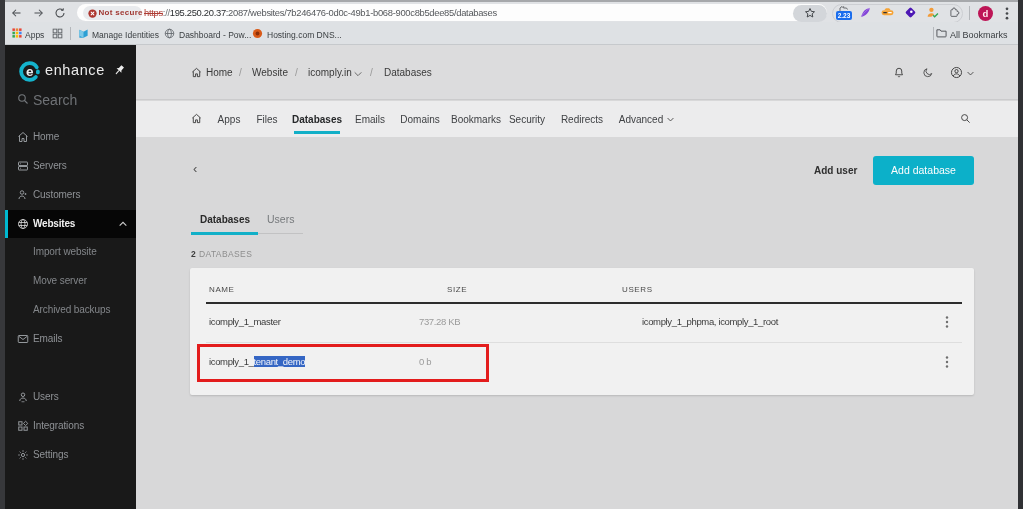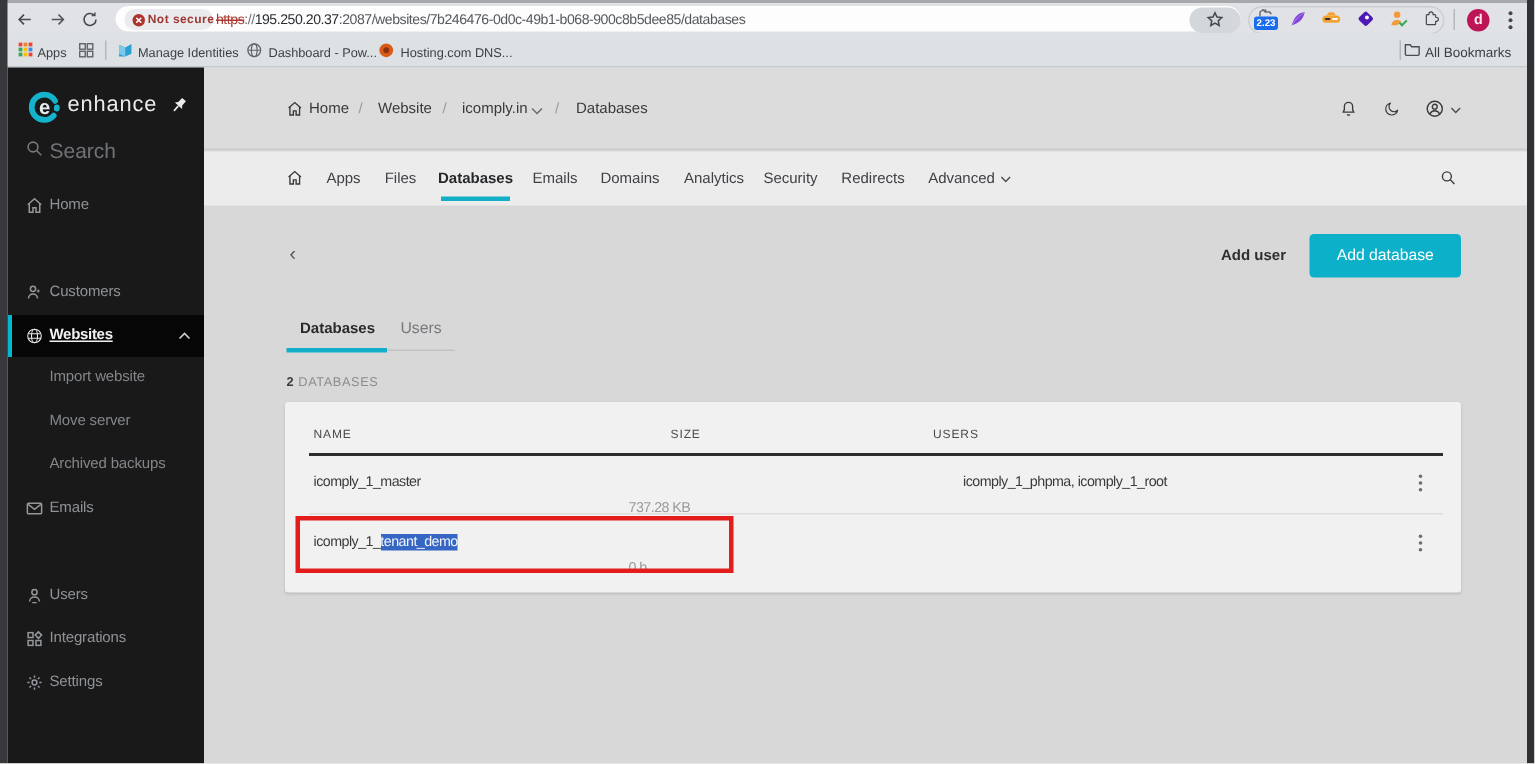--- a/index.html
+++ b/index.html
@@ -35,21 +35,21 @@
   #heading { position:absolute; left:209px; top:156px; font-size:19.5px; color:#3b3b3b; letter-spacing:0.2px; }
   #adduser { position:absolute; left:814px; top:164.5px; font-size:10px; font-weight:700; color:#2f2f2f; white-space:nowrap; }
   #addbtn { position:absolute; left:873px; top:156px; width:101px; height:29px; background:#0cb0c9; border-radius:3px; color:#fdfdfd; font-size:10.5px; text-align:center; line-height:29px; }
   .ctab { position:absolute; top:213px; font-size:10.5px; }
   #tabline { position:absolute; left:191px; top:233px; width:112px; height:1px; background:#c2c2c3; }
   #tablineteal { position:absolute; left:191px; top:232px; width:67px; height:3px; background:#12b0c8; }
   #dbcount { position:absolute; left:191px; top:249px; font-size:8.5px; letter-spacing:0.4px; color:#8d8d8d; }
   #card { position:absolute; left:190px; top:268px; width:784px; height:127px; background:#f1f1f1; border-radius:2px; box-shadow:0 1px 2px rgba(0,0,0,0.15); }
   .th { position:absolute; top:285px; font-size:8px; letter-spacing:0.6px; color:#4a4a4a; }
   .cell { position:absolute; font-size:9.5px; color:#3b3b3b; white-space:nowrap; letter-spacing:-0.35px; }
-  .grey { color:#9b9b9b;margin-top:17px; }
+  .grey { color:#9b9b9b; }
   #hdrline { position:absolute; left:206px; top:302px; width:756px; height:1.5px; background:#2c2c2c; }
   #rowsep { position:absolute; left:206px; top:342px; width:756px; height:1px; background:#dedede; }
   #sel { background:#3566c4; color:#f2f4fa; }
   #redrect { position:absolute; left:197px; top:344px; width:292px; height:38px; border:3px solid #e31c1c; }
 
   
   #ledge { position:absolute; left:0; top:0; width:5px; height:509px; background:#37383b; }
   #redge { position:absolute; left:1018px; top:0; width:5px; height:509px; background:#303134; }
 </style>
 </head>
@@ -197,37 +197,45 @@
       </svg>
     <div class="abs" style="left:28px; top:47px; font-size:14px; color:#6f7276;">Search</div>
 
     <div class="sitem" style="top:81px;">
       <svg class="sicon" viewBox="0 0 24 24" fill="none" stroke="#94989c" stroke-width="2">
           <path d="M3 11l9-8 9 8"></path>
           <path d="M5 9.5V21h5v-6h4v6h5V9.5"></path>
         </svg>
       <span class="lbl">Home</span>
       </div>
+    <div class="sitem" style="top:110px;">
+      <svg class="sicon" viewBox="0 0 24 24" fill="none" stroke="#94989c" stroke-width="2">
+          <rect x="3" y="4" width="18" height="7" rx="1"></rect>
+          <rect x="3" y="13" width="18" height="7" rx="1"></rect>
+          <path d="M7 7.5h.01M7 16.5h.01" stroke-linecap="round"></path>
+        </svg>
+      <span class="lbl">Servers</span>
+      </div>
     <div class="sitem" style="top:139px;">
       <svg class="sicon" viewBox="0 0 24 24" fill="none" stroke="#94989c" stroke-width="2">
           <circle cx="10" cy="7" r="3.5"></circle>
           <path d="M4 20c0-3.5 2.7-6 6-6s6 2.5 6 6"></path>
           <path d="M17 8v4M19 10h-4" stroke-width="1.6"></path>
         </svg>
       <span class="lbl">Customers</span>
       </div>
 
     <div class="abs" style="left:0; top:165px; width:131px; height:28px; background:#060606;"></div>
     <div class="abs" style="left:0; top:165px; width:3px; height:28px; background:#00b9d1;"></div>
     <svg class="abs" style="left:12px; top:173px; width:12px; height:12px;" viewBox="0 0 24 24" fill="none" stroke="#e9e9e9" stroke-width="1.5">
         <circle cx="12" cy="12" r="9"></circle>
         <ellipse cx="12" cy="12" rx="4" ry="9"></ellipse>
         <path d="M3.5 9h17M3.5 15h17"></path>
       </svg>
-    <div class="abs" style="left:28px; top:173px; font-size:10px; font-weight:700; letter-spacing:-0.2px; color:#f2f2f2;text-decoration:underline;">Websites</div>
+    <div class="abs" style="left:28px; top:173px; font-size:10px; font-weight:700; letter-spacing:-0.2px; color:#f2f2f2;">Websites</div>
     <svg class="abs" style="left:114px; top:176px; width:8px; height:6px;" viewBox="0 0 12 8" fill="none" stroke="#cfcfcf" stroke-width="1.6">
         <path d="M1 6.5L6 1.5l5 5"></path>
       </svg>
 
     <div class="sitem sub" style="top:196px;">
         <span class="lbl">Import website</span>
       </div>
     <div class="sitem sub" style="top:225px;">
         <span class="lbl">Move server</span>
       </div>
@@ -304,21 +312,21 @@
 
   <svg class="abs" style="left:191px; top:113px;" width="11" height="11" viewBox="0 0 24 24" fill="none" stroke="#3a3a3a" stroke-width="2">
       <path d="M3 11l9-8 9 8"></path>
       <path d="M5 9.5V21h5v-6h4v6h5V9.5"></path>
     </svg>
   <div class="navitem" style="left:229px;">Apps</div>
   <div class="navitem" style="left:267px;">Files</div>
   <div class="navitem" style="left:317px; color:#26282a; font-weight:700;">Databases</div>
   <div class="navitem" style="left:370px;">Emails</div>
   <div class="navitem" style="left:420px;">Domains</div>
-  <div class="navitem" style="left:476px;">Analytics</div>
+  <div class="navitem" style="left:476px;">Bookmarks</div>
   <div class="navitem" style="left:527px;">Security</div>
   <div class="navitem" style="left:582px;">Redirects</div>
   <div class="navitem" style="left:641px;">Advanced</div>
   <svg class="abs" style="left:667px; top:117px;" width="7" height="5" viewBox="0 0 12 8" fill="none" stroke="#4a4a4a" stroke-width="1.6">
       <path d="M1 1.5l5 5 5-5"></path>
     </svg>
   <div class="abs" style="left:294px; top:131px; width:46px; height:3px; background:#12afc7;"></div>
   <svg class="abs" style="left:960px; top:113px;" width="11" height="11" viewBox="0 0 24 24" fill="none" stroke="#3a3a3a" stroke-width="2">
       <circle cx="10" cy="10" r="6.5"></circle>
       <path d="M15 15l6 6"></path>

